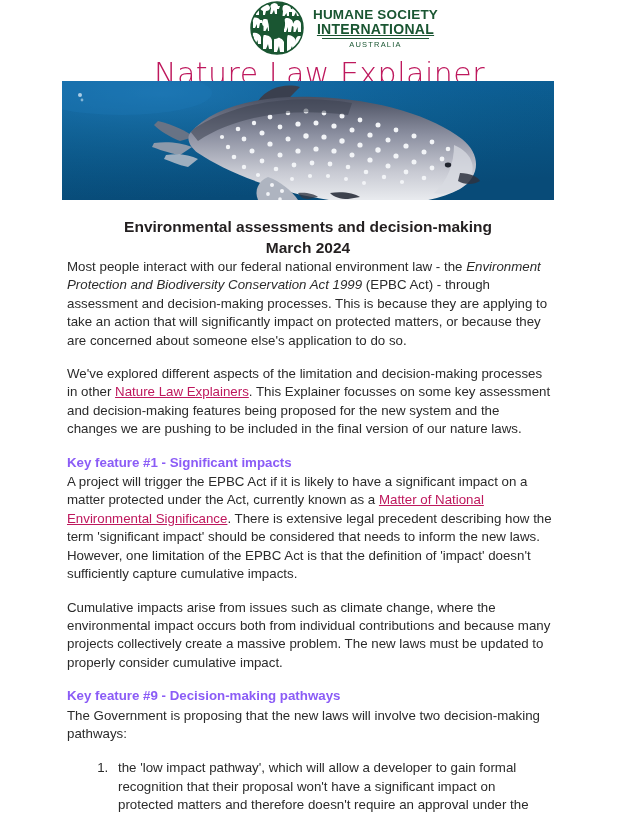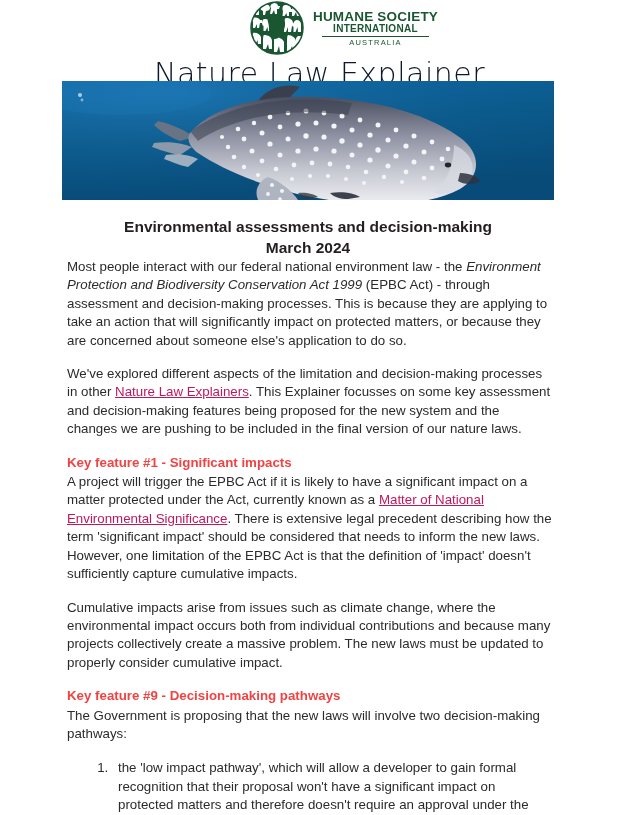--- a/index.html
+++ b/index.html
@@ -49,45 +49,46 @@
     line-height: 1;
   }
   .logo-line1 {
     font-size: 13.5px;
     font-weight: bold;
     color: #1a5632;
     letter-spacing: 0.2px;
     white-space: nowrap;
   }
   .logo-line2 {
-    font-size: 10px;
+    font-size: 14px;
     font-weight: bold;
     color: #1a5632;
     letter-spacing: 0.3px;
     margin-top: 0;
     white-space: nowrap;
+    text-decoration: underline;
   }
   .logo-rule {
     height: 1px;
     background: #1a5632;
     margin: 2px auto 2px auto;
     width: 86%;
   }
   .logo-line3 {
     font-size: 7.5px;
     font-weight: normal;
     color: #1a5632;
     letter-spacing: 1.2px;
     white-space: nowrap;
   }
   .masthead-title {
     margin-left: 18px;
     font-size: 30px;
     font-weight: 300;
-    color: #0f172a;
+    color: #be185d;
     letter-spacing: 0.5px;
     white-space: nowrap;
     font-family: "DejaVu Sans", sans-serif;
   }
 
   
   .banner {
     position: absolute;
     left: 62px;
     top: 81px;
@@ -118,21 +119,21 @@
   }
   p, .section-head, ol {
     font-size: 13.3px;
     line-height: 1.385;
     color: #2b2b2b;
     margin: 0;
   }
   p { margin-bottom: 15px; }
   .section-head {
     font-weight: bold;
-    color: #ef4444;
+    color: #8b5cf6;
     margin: 0 0 1px 0;
   }
   .tight { margin-bottom: 16px; }
   em { font-style: italic; }
   a.doc-link {
     color: #be185d;
     text-decoration: underline;
   }
   ol {
     margin: 0;

